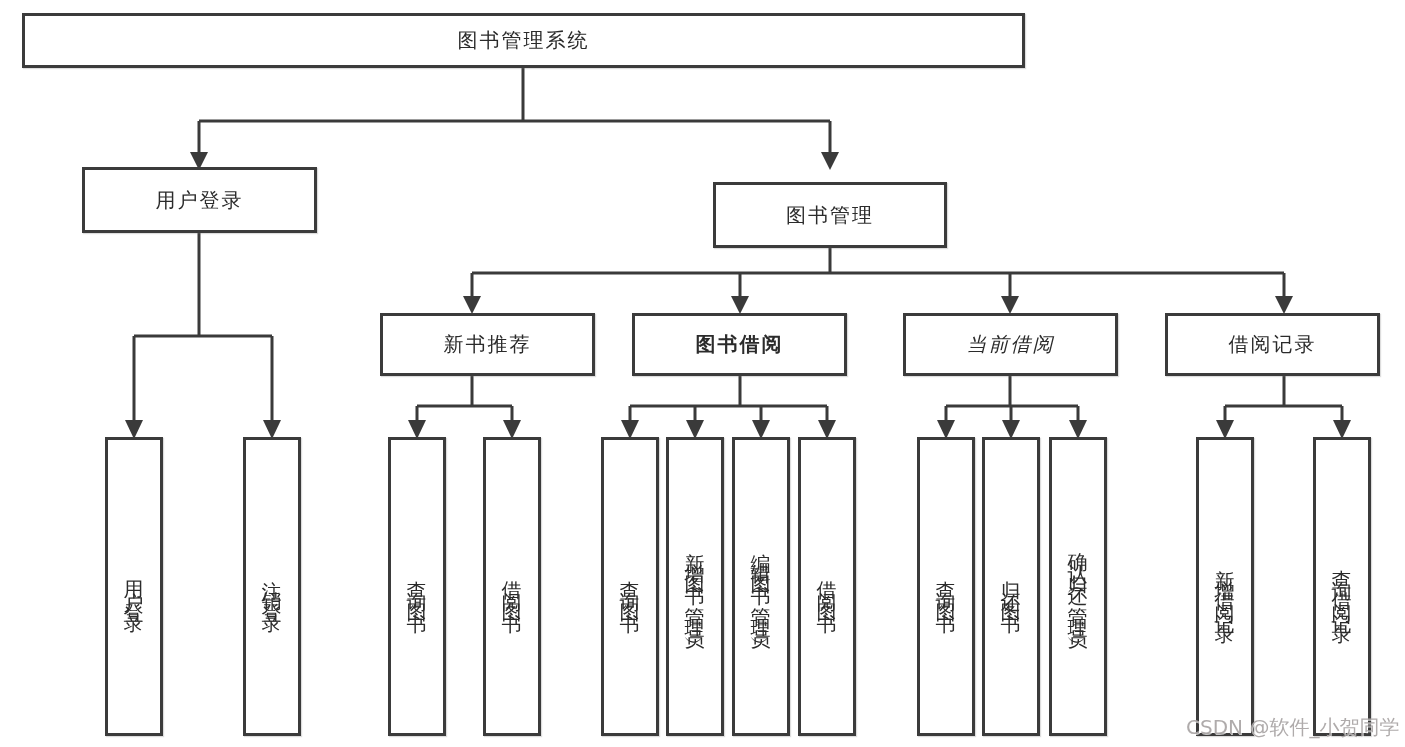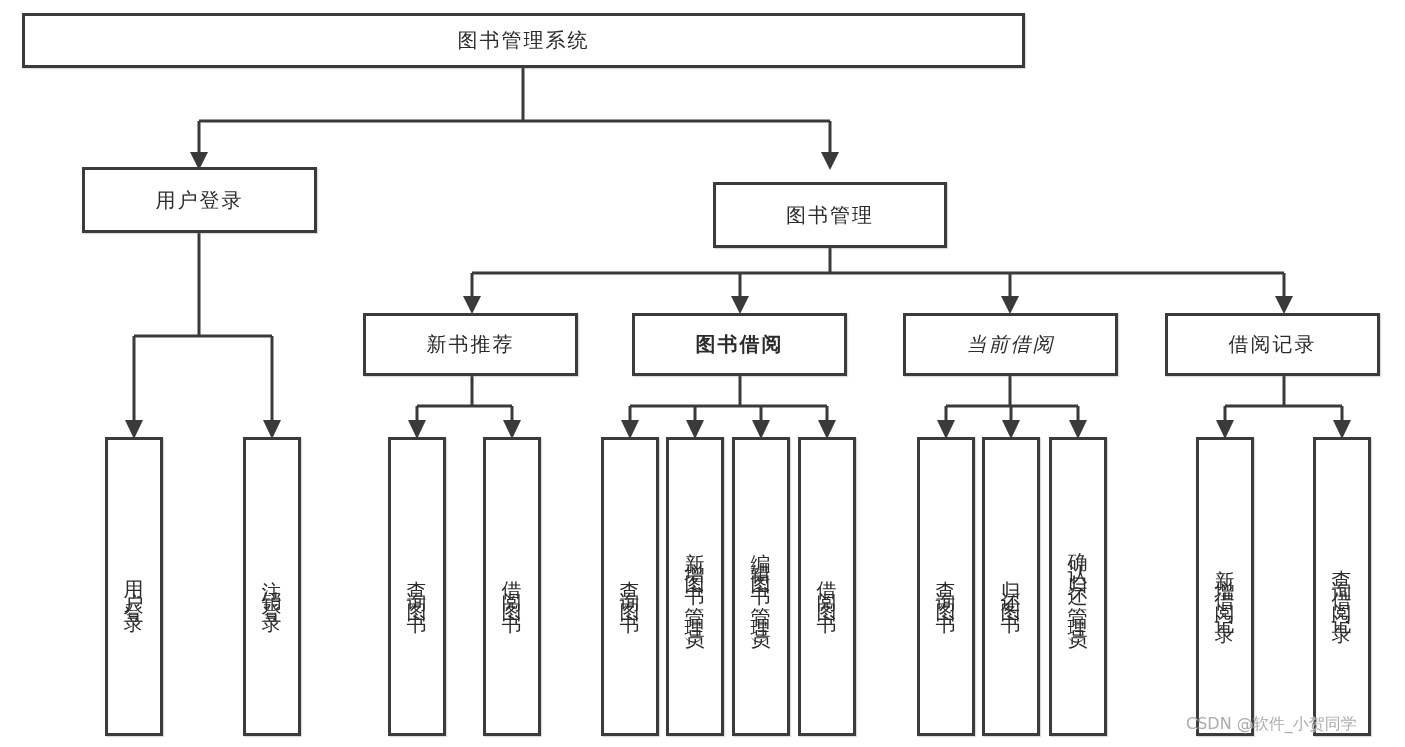--- a/index.html
+++ b/index.html
@@ -34,21 +34,21 @@
     font-size: 20px;
     line-height: 1;
     letter-spacing: 11px;
     color: #2b2b2b;
     white-space: nowrap;
   }
   .root-box   { left: 22px;  top: 13px;  width: 1003px; height: 55px; }
   .l1-a { left: 82px;  top: 167px; width: 235px; height: 66px; }
   .l1-b { left: 713px; top: 167px; width: 234px; height: 66px; margin-top: 15px; }
   .l2 { top: 313px; width: 215px; height: 63px; }
-  .l2-a { left: 363px; justify-content: center; }
+  .l2-a { left: 380px; justify-content: center; }
   .l2-b { left: 632px; font-weight: bold; }
   .l2-c { left: 903px; font-style: italic; }
   .l2-d { left: 1165px; }
   .leaf { top: 437px; width: 58px; height: 299px; }
   .lf-1  { left: 105px; }
   .lf-2  { left: 243px; }
   .lf-3  { left: 388px; }
   .lf-4  { left: 483px; }
   .lf-5  { left: 601px; }
   .lf-6  { left: 666px; }
@@ -56,21 +56,21 @@
   .lf-8  { left: 798px; }
   .lf-9  { left: 917px; }
   .lf-10 { left: 982px; }
   .lf-11 { left: 1049px; }
   .lf-12 { left: 1196px; }
   .lf-13 { left: 1313px; }
   #watermark {
     position: absolute;
     left: 1186px;
     top: 714px;
-    font-size: 16px;
+    font-size: 20px;
     color: rgba(171, 167, 167, 0.95);
     text-shadow: 1px 1px 0 rgba(255,255,255,0.7);
     white-space: nowrap;
     z-index: 5;
   }
 </style>
 </head>
 <body>
 
 <div id="canvas">

